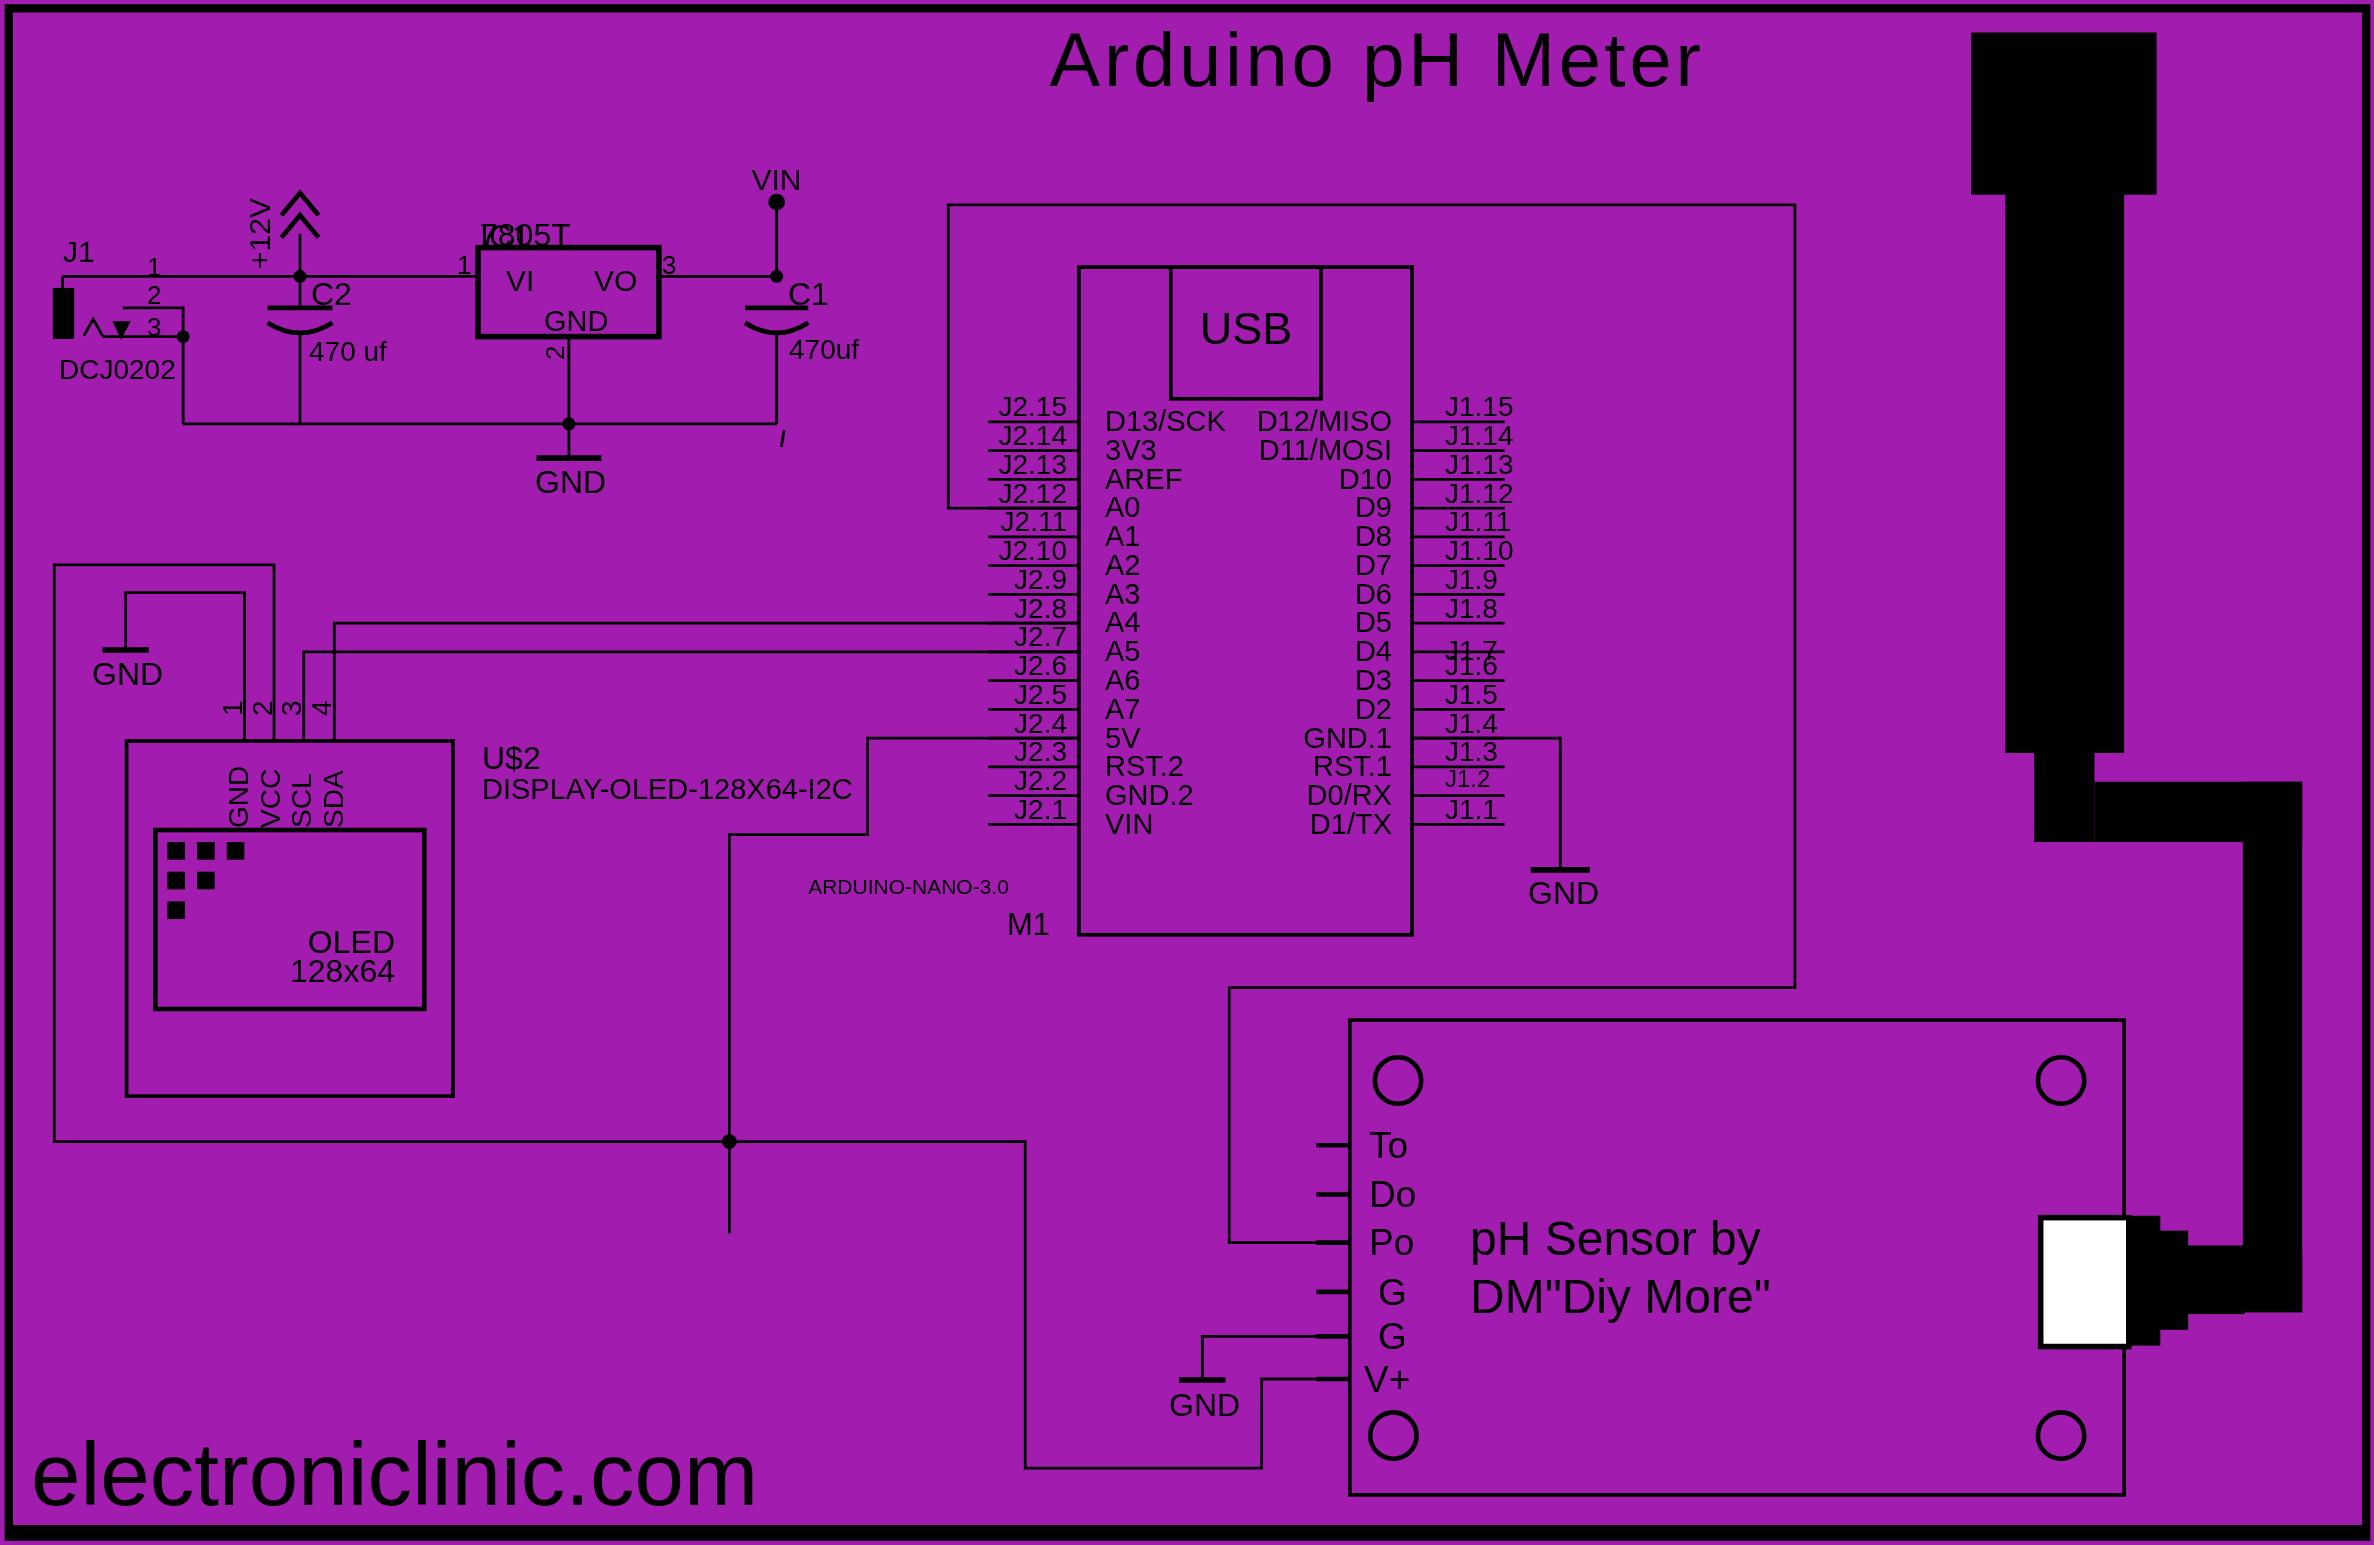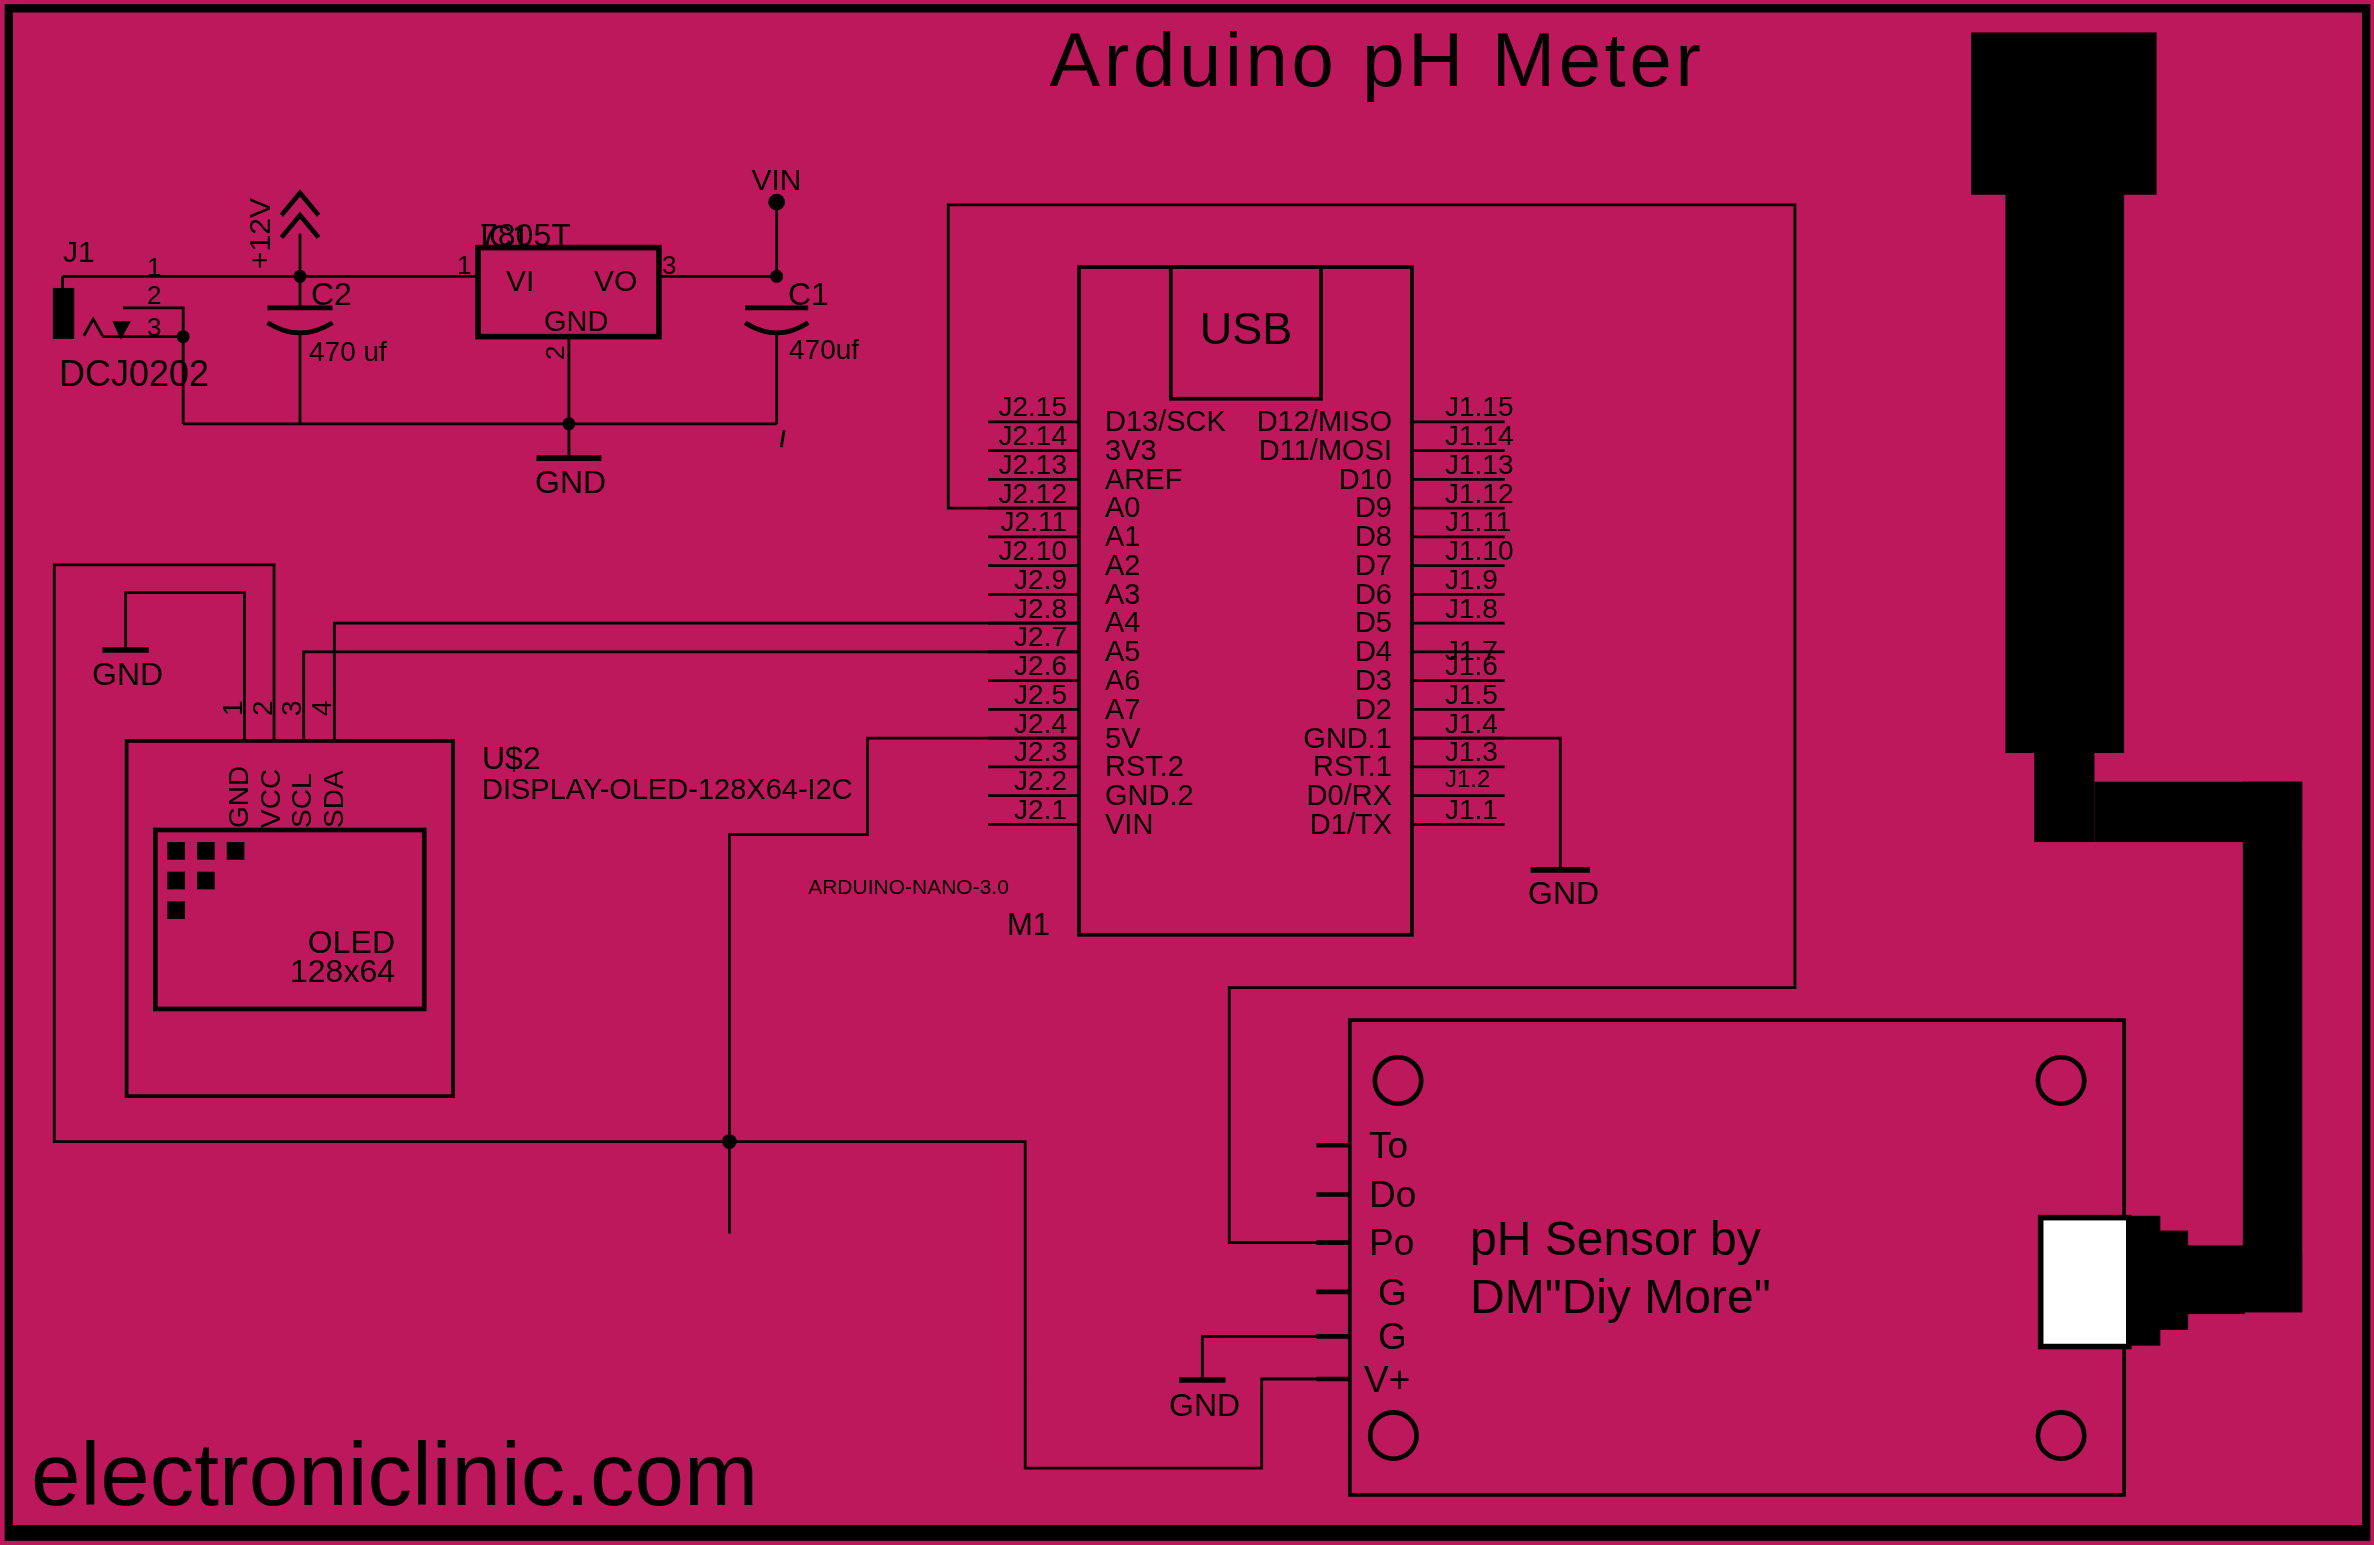--- a/index.html
+++ b/index.html
@@ -1,16 +1,16 @@
 <!DOCTYPE html>
 <html style="font-size:15px"><head>
 <meta charset="utf-8">
 <style>
   html,body{margin:0;padding:0;background:#888;}
-  .canvas{position:relative;width:2375px;height:1545px;background:#be185d;
+  .canvas{position:relative;width:2375px;height:1545px;background:#a21caf;
           font-family:"Liberation Sans", sans-serif;color:#000;overflow:hidden;}
   .canvas svg{position:absolute;left:0;top:0;}
   .lbl{position:absolute;line-height:1;white-space:nowrap;}
   .rot{transform:rotate(-90deg);transform-origin:0 0;}
   .ta-r{text-align:right;}
   .ta-c{text-align:center;}
 </style>
 </head>
 <body>
 
@@ -118,21 +118,21 @@
     </g>
   </svg>
 
   <div class="lbl ta-c" style="left:1377px;top:22px;font-size:76px;letter-spacing:3.7px;transform:translateX(-50%);">Arduino pH Meter</div>
   <div class="lbl" style="left:31px;top:1430px;font-size:89px;">electroniclinic.com</div>
 
   <div class="lbl" style="left:63px;top:237px;font-size:30px;">J1</div>
   <div class="lbl ta-r" style="left:141px;top:254px;width:20.4px;font-size:26px;">1</div>
   <div class="lbl ta-r" style="left:141px;top:282px;width:20.4px;font-size:26px;">2</div>
   <div class="lbl ta-r" style="left:141px;top:314px;width:20.4px;font-size:26px;">3</div>
-  <div class="lbl" style="left:59px;top:356px;font-size:36px;">DCJ0202</div>
+  <div class="lbl" style="left:59px;top:356px;font-size:28px;">DCJ0202</div>
   <div class="lbl rot" style="left:245px;top:269px;font-size:30px;">+12V</div>
   <div class="lbl" style="left:311px;top:278px;font-size:32px;">C2</div>
   <div class="lbl" style="left:309px;top:338px;font-size:28px;">470 uf</div>
   <div class="lbl" style="left:480px;top:188px;font-size:32px;margin-top:32px;">IC1</div>
   <div class="lbl" style="left:480px;top:219px;font-size:32px;">7805T</div>
   <div class="lbl" style="left:506px;top:266px;font-size:30px;">VI</div>
   <div class="lbl" style="left:594px;top:266px;font-size:30px;">VO</div>
   <div class="lbl" style="left:544px;top:307px;font-size:29px;">GND</div>
   <div class="lbl ta-r" style="left:451px;top:252px;width:20.4px;font-size:26px;">1</div>
   <div class="lbl" style="left:662px;top:252px;font-size:26px;">3</div>

